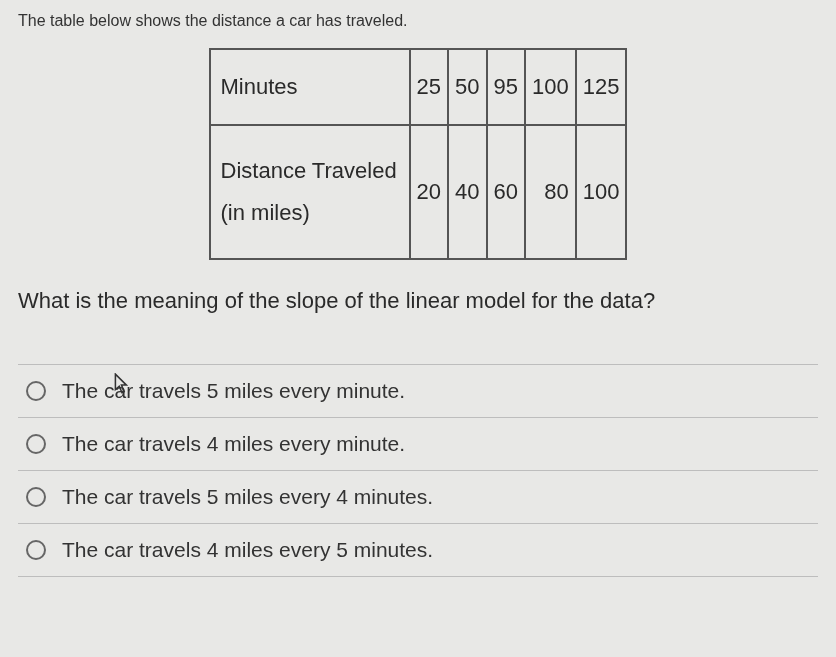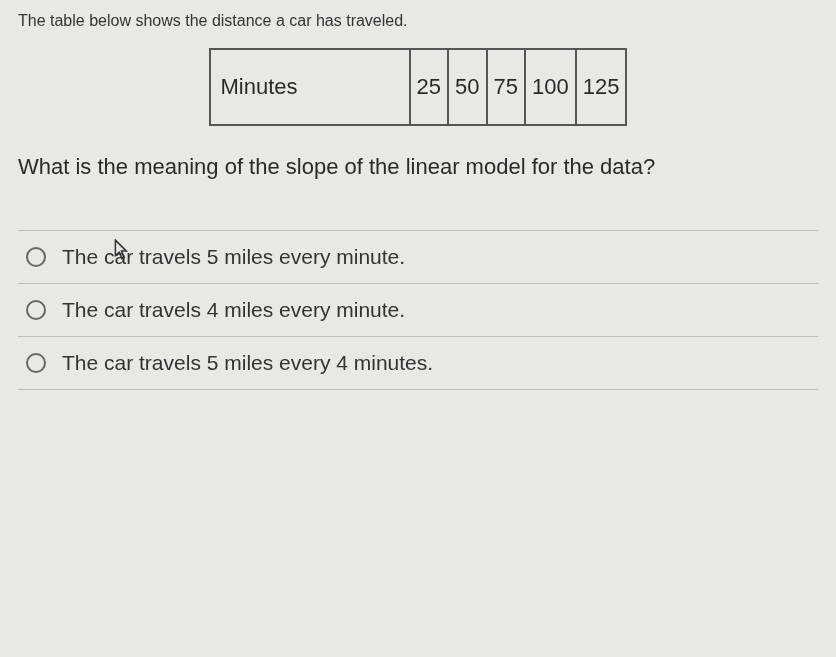--- a/index.html
+++ b/index.html
@@ -96,23 +96,34 @@
 
 <div class="intro">The table below shows the distance a car has traveled.</div>
 
 <div class="table-wrap">
   <table>
     <tbody>
         <tr>
       <td class="label-cell">Minutes</td>
       <td>25</td>
       <td>50</td>
-      <td>75</td>
+      <td>95</td>
       <td>100</td>
       <td>125</td>
+    </tr>
+    <tr class="row-distance">
+      <td class="label-cell multi">
+        <div>Distance Traveled</div>
+        <div>(in miles)</div>
+      </td>
+      <td>20</td>
+      <td>40</td>
+      <td>60</td>
+      <td>80</td>
+      <td>100</td>
     </tr>
   </tbody>
     </table>
 </div>
 
 <div class="question">What is the meaning of the slope of the linear model for the data?</div>
 
 <div class="options">
   <div class="option">
     <span class="radio"></span>
@@ -124,13 +135,17 @@
     </span>
   </div>
   <div class="option">
     <span class="radio"></span>
     <span>The car travels 4 miles every minute.</span>
   </div>
   <div class="option">
     <span class="radio"></span>
     <span>The car travels 5 miles every 4 minutes.</span>
   </div>
+  <div class="option">
+    <span class="radio"></span>
+    <span>The car travels 4 miles every 5 minutes.</span>
+  </div>
 </div>
 
 </body></html>

